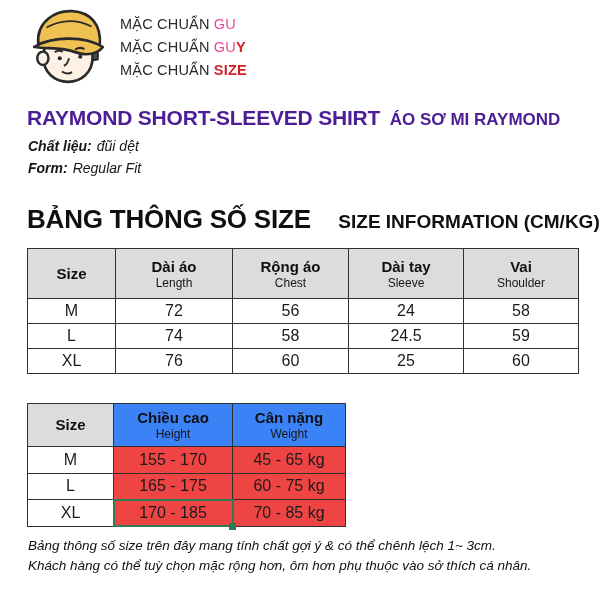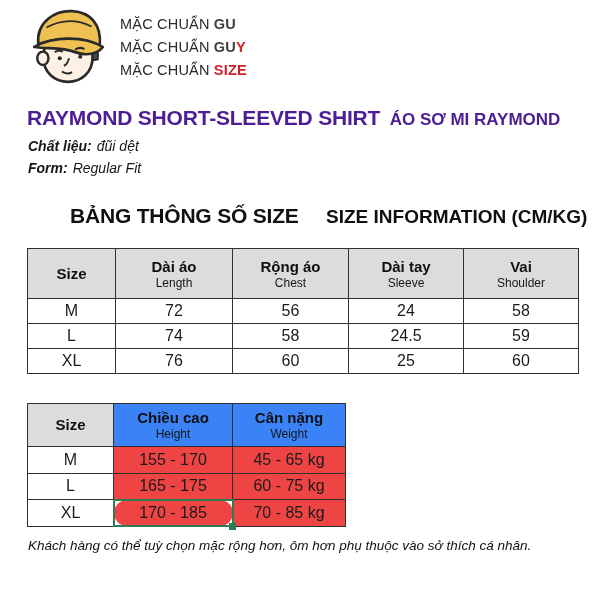--- a/index.html
+++ b/index.html
@@ -5,51 +5,51 @@
   html,body{margin:0;padding:0;}
   body{
     width:600px;height:590px;background:#ffffff;position:relative;overflow:hidden;
     font-family:"Liberation Sans", sans-serif;color:#1b1b1b;
     -webkit-font-smoothing:antialiased;
   }
   
   .brand{position:absolute;top:6px;left:30px;display:flex;align-items:center;}
   .brand-logo{width:78px;height:82px;flex:0 0 auto;}
   .brand-lines{margin-left:12px;font-size:14.5px;line-height:23px;letter-spacing:.2px;color:#2a2a2a;white-space:nowrap;}
-  .tag-bold-black{font-weight:bold;color:#404040;}
+  .tag-bold-black{font-weight:normal;color:#ec4899;}
   .tag-bold-red{font-weight:bold;color:#cf2228;}
   
   .title{position:absolute;top:106px;left:27px;white-space:nowrap;color:#4c1d95;font-weight:bold;}
   .title-main{font-size:21px;letter-spacing:-.2px;}
   .title-sub{font-size:17px;margin-left:5px;}
   .meta{position:absolute;left:28px;font-size:14px;font-style:italic;color:#151515;}
   .meta b{font-weight:bold;margin-right:5px;}
   .meta-material{top:138px;}
   .meta-form{top:160px;}
   
   .section{position:absolute;top:204px;left:27px;white-space:nowrap;color:#101010;}
-  .section-vi{font-size:21px;font-weight:bold;letter-spacing:-.2px;margin-left:43px;}
+  .section-vi{font-size:26px;font-weight:bold;letter-spacing:-.2px;}
   .section-en{font-size:19px;font-weight:bold;margin-left:23px;}
   
   table{border-collapse:collapse;table-layout:fixed;}
   th,td{border:1.5px solid #2f2f2f;text-align:center;vertical-align:middle;padding:0;}
   .t1{position:absolute;top:248px;left:27px;width:551px;}
   .t2{position:absolute;top:403px;left:27px;width:318px;}
   .hdr-gray{background:#dcdcdc;}
   .hdr-yellow{background:#3b82f6;}
   .cell-cream{background:#ef4444;}
   .t1 thead th{height:49px;}
   .t2 thead th{height:42px;}
   .h-vi{display:block;font-size:15px;font-weight:bold;color:#101010;}
   .h-en{display:block;font-size:12px;font-weight:normal;margin-top:1px;color:#161616;}
   .h-single{font-size:15px;font-weight:bold;color:#101010;}
   .t1 tbody td{height:24px;font-size:16px;}
   .t2 tbody td{height:25.5px;font-size:16px;}
   
-  .sel-cell{position:relative;border-radius:13px;}
+  .sel-cell{position:relative;}
   .sel-box{position:absolute;left:-1.5px;top:-1.5px;right:-1.5px;bottom:-1.5px;border:2px solid #2e7d52;pointer-events:auto;}
   .sel-handle{position:absolute;right:-4.5px;bottom:-4.5px;width:7px;height:7px;background:#2e7d52;}
   
   .notes{position:absolute;top:536px;left:28px;font-style:italic;font-size:13.5px;line-height:19.5px;color:#101010;white-space:nowrap;}
 </style>
 </head>
 <body>
 
 <div class="brand">
   <svg class="brand-logo" viewBox="0 0 76 80" aria-hidden="true">
@@ -190,14 +190,15 @@
         <div class="sel-box">
           <div class="sel-handle"></div>
         </div>
       </td>
       <td class="cell-cream">70 - 85 kg</td>
     </tr>
   </tbody>
 </table>
 
 <div class="notes">
+  <div>Bảng thông số size trên đây mang tính chất gợi ý &amp; có thể chênh lệch 1~ 3cm.</div>
   <div>Khách hàng có thể tuỳ chọn mặc rộng hơn, ôm hơn phụ thuộc vào sở thích cá nhân.</div>
 </div>
 
 </body></html>

